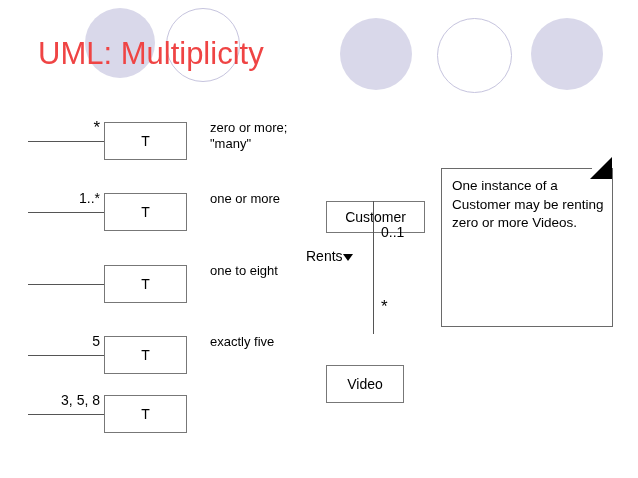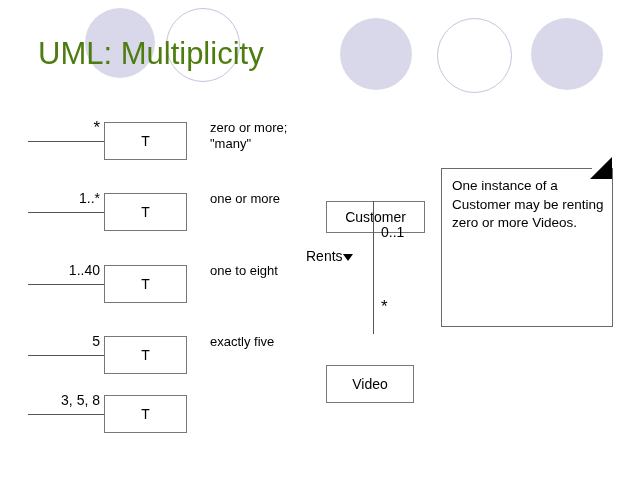--- a/index.html
+++ b/index.html
@@ -30,21 +30,21 @@
     border: 1px solid #c6c4de;
   }
 
   
   #slide-title {
     position: absolute;
     left: 38px;
     top: 36px;
     font-size: 31px;
     line-height: 36px;
-    color: #4d7c0f;
+    color: #ef4444;
     letter-spacing: 0px;
     white-space: nowrap;
   }
 
   
   .mult-row {
     position: absolute;
     left: 0;
     width: 330px;
     height: 60px;
@@ -109,21 +109,21 @@
   }
   #customer-box {
     left: 326px;
     top: 170px;
     width: 99px;
     height: 32px;
   }
   #video-box {
     left: 326px;
     top: 334px;
-    width: 88px;
+    width: 78px;
     height: 38px;
   }
   #assoc-line {
     position: absolute;
     left: 373px;
     top: 201px;
     width: 0;
     height: 133px;
     border-left: 1px solid #555555;
   }
@@ -231,21 +231,20 @@
   <div class="mult-line"></div>
   <div class="mult-label">1..*</div>
   <div class="mult-box">
     <span>T</span>
   </div>
   <div class="mult-desc">one or more</div>
 </div>
 
 <div class="mult-row" style="top:258px;">
   <div class="mult-line"></div>
-  <div class="mult-label">1..40</div>
   <div class="mult-box">
     <span>T</span>
   </div>
   <div class="mult-desc">one to eight</div>
 </div>
 
 <div class="mult-row" style="top:329px;">
   <div class="mult-line"></div>
   <div class="mult-label">5</div>
   <div class="mult-box">

